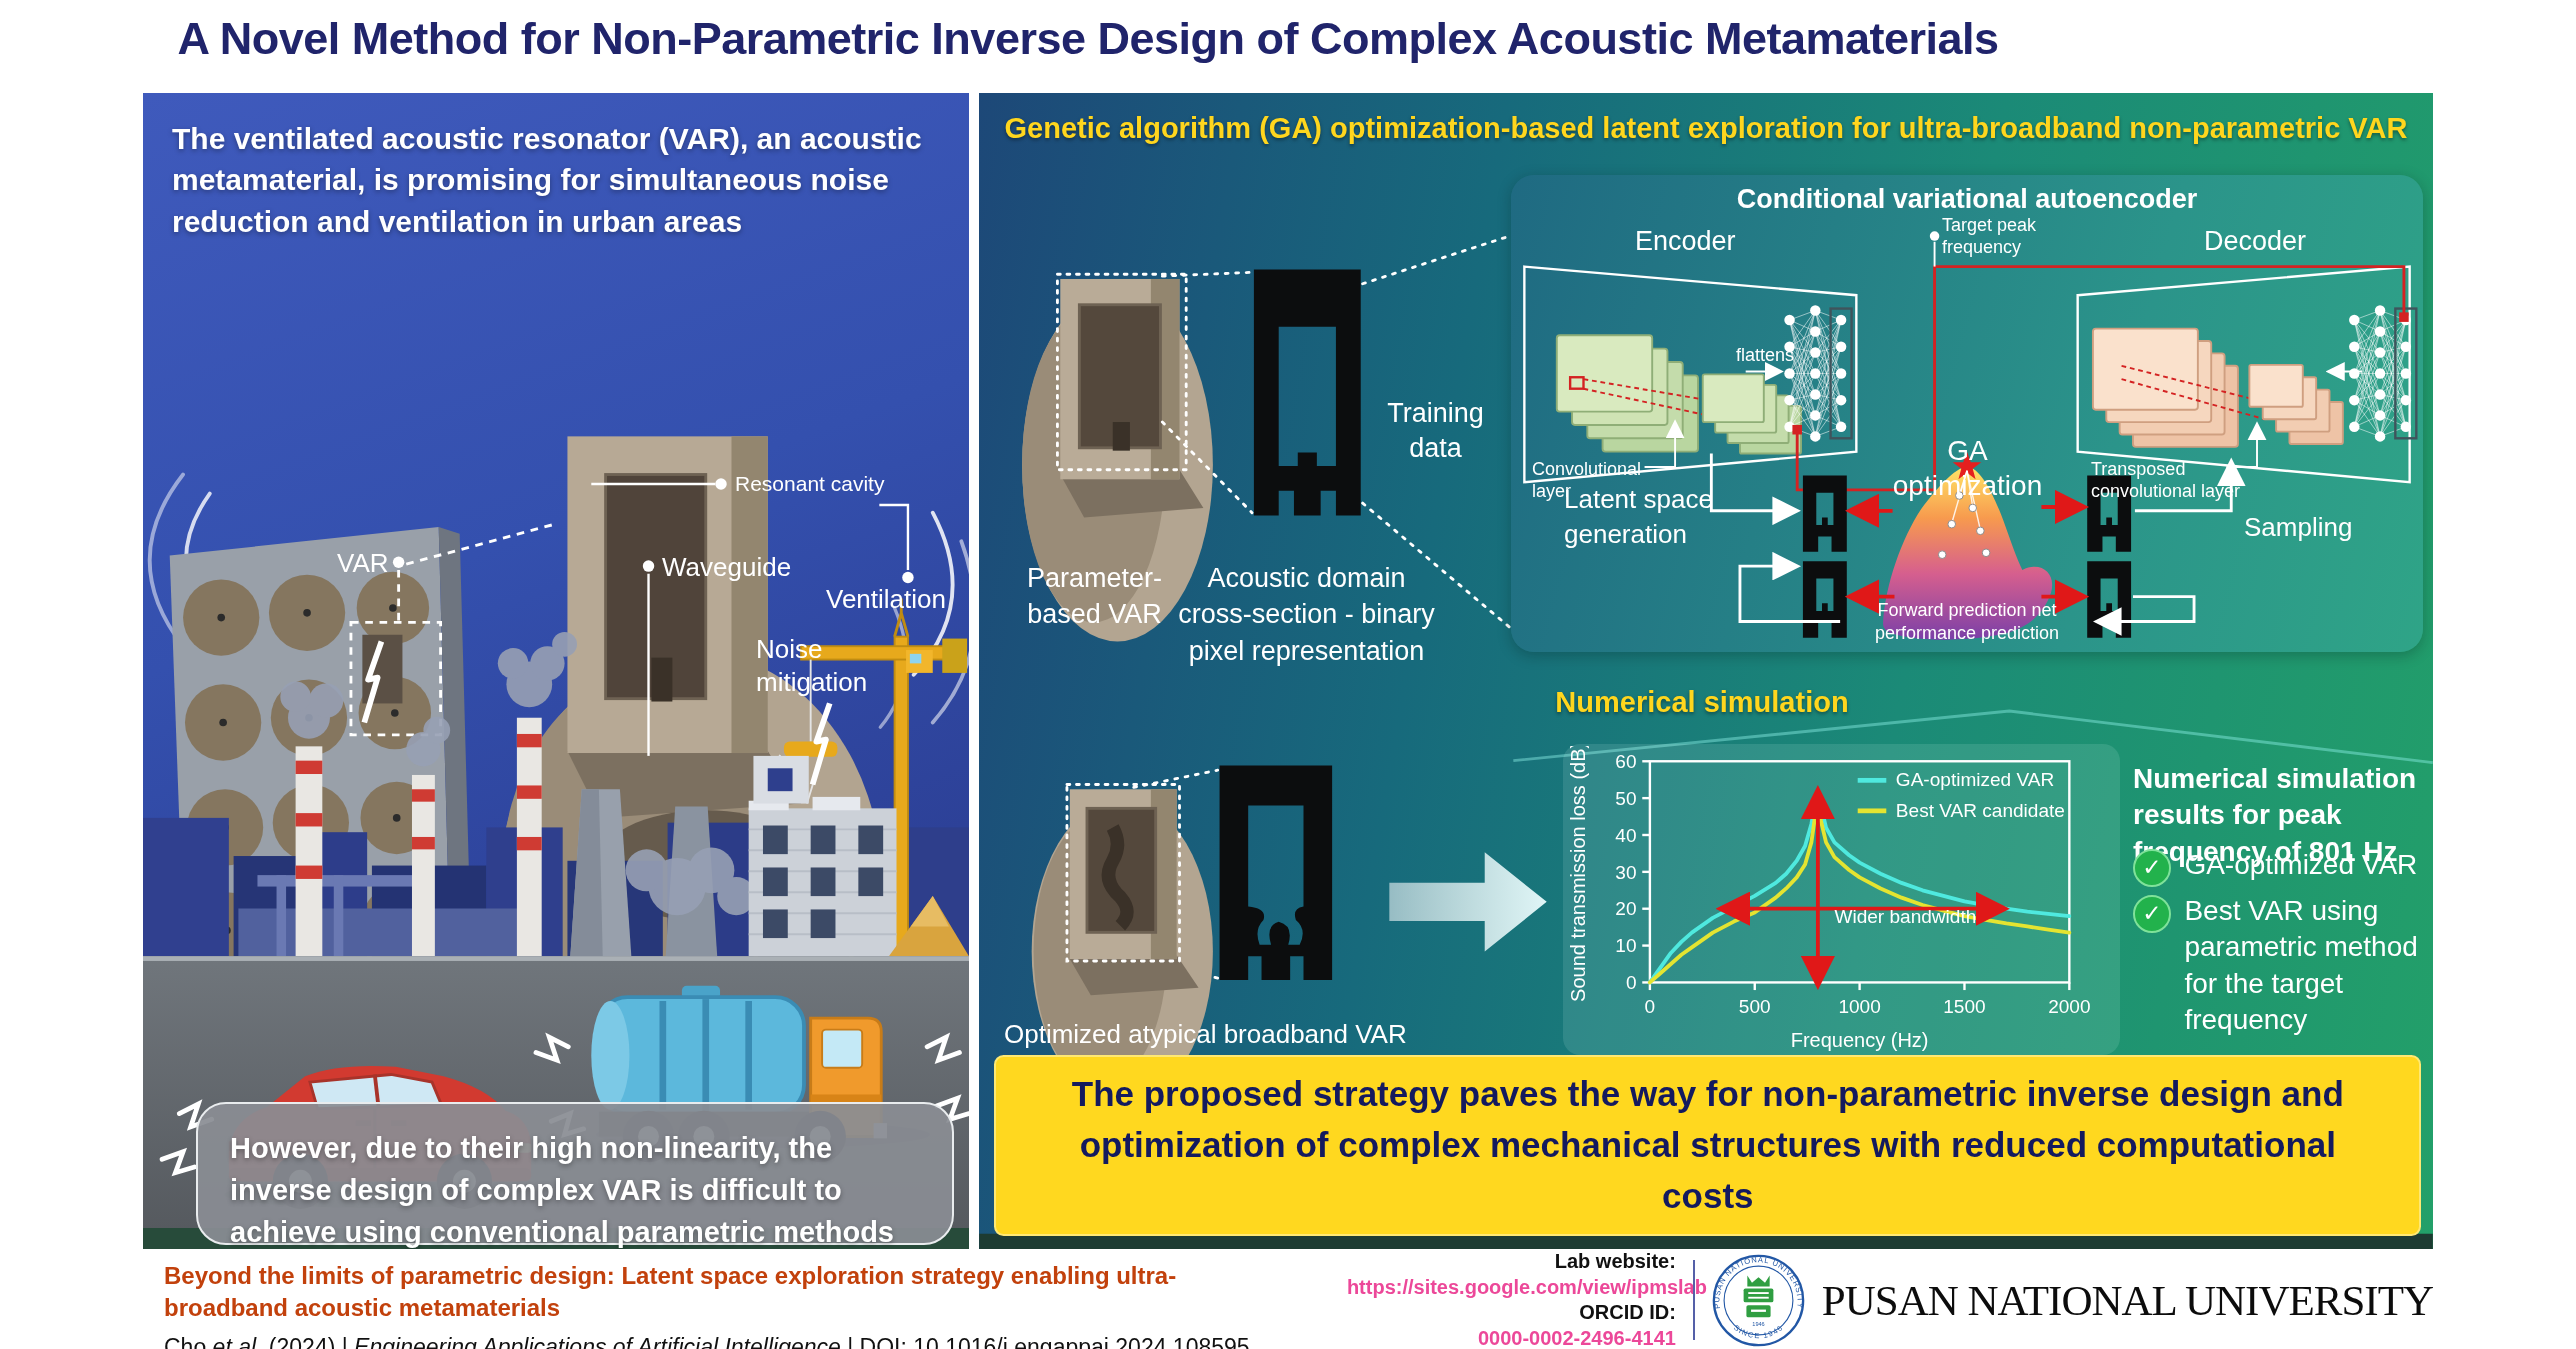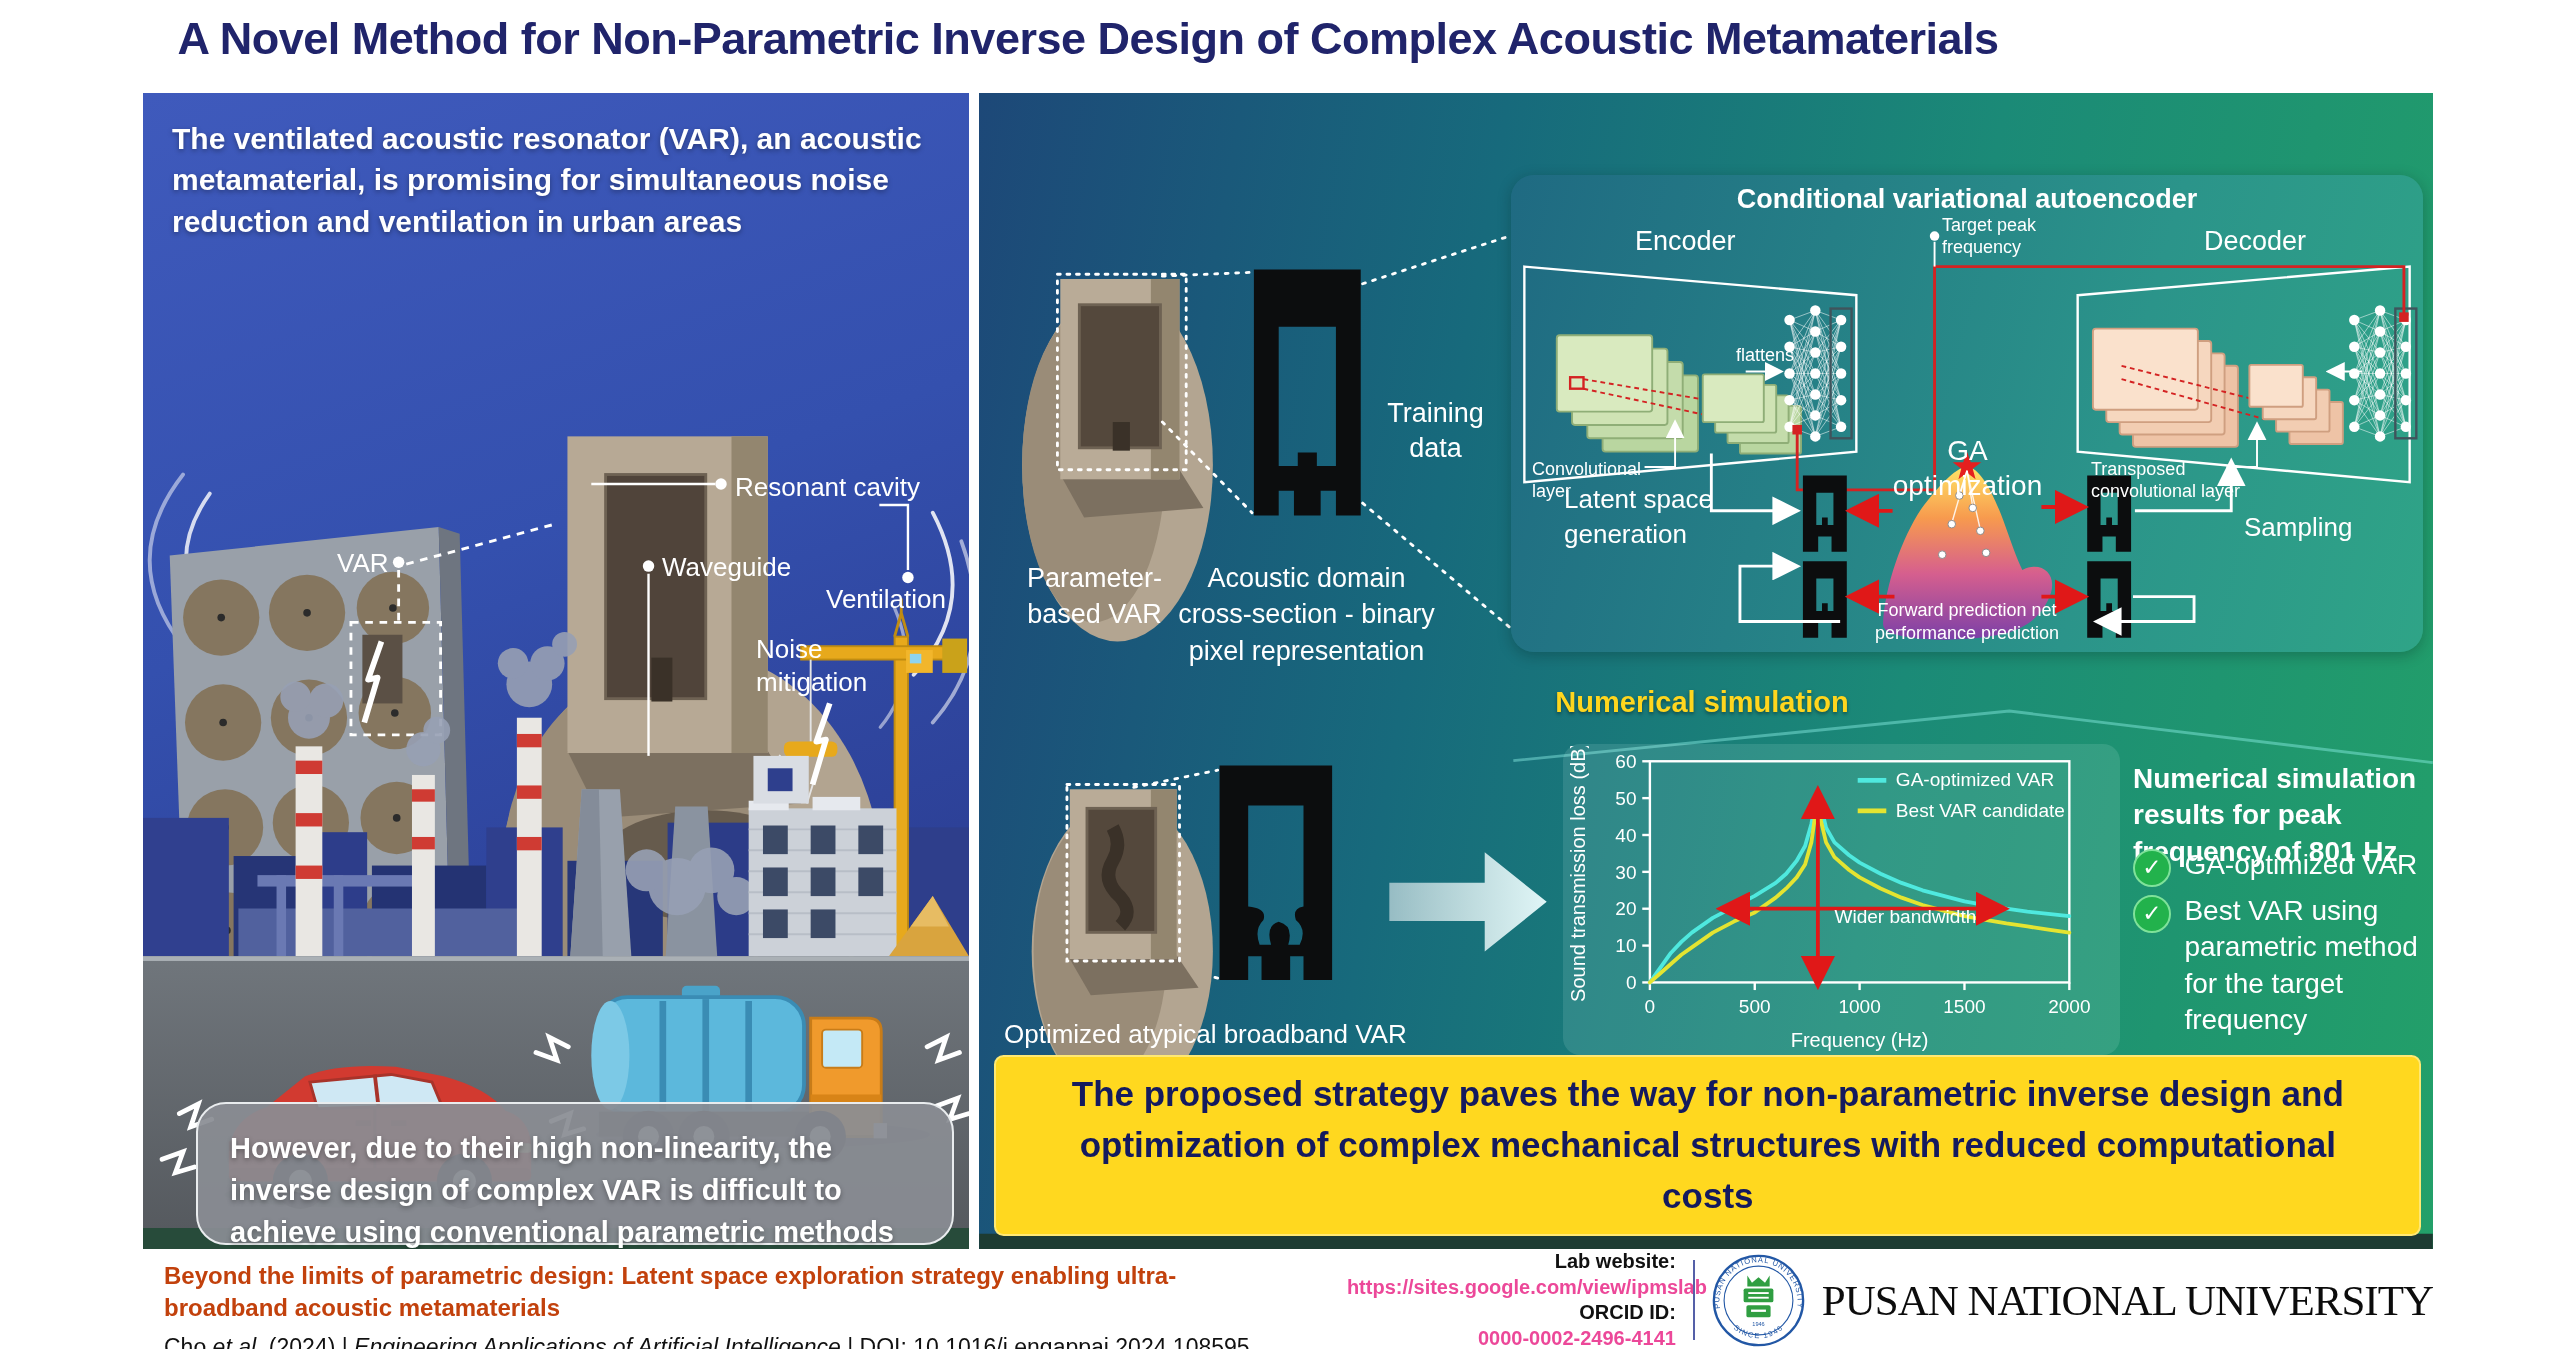--- a/index.html
+++ b/index.html
@@ -281,21 +281,21 @@
       <path d="M822,1000 l20,-10 l-8,24 l22,-8"></path>
       <path d="M832,1062 l22,-8 l-8,22 l20,-6"></path>
       <path d="M446,1000 l-20,-10 l8,24 l-22,-8"></path>
     </g>
 
     <rect x="0" y="1190" width="866" height="22" fill="#274b3a"></rect>
   </svg>
 
   <div class="abs lbl b sh" style="left:29px;top:25px;width:775px;font-size:30px;line-height:1.38;">The ventilated acoustic resonator (VAR), an acoustic metamaterial, is promising for simultaneous noise reduction and ventilation in urban areas</div>
   <div class="abs lbl" style="left:194px;top:454px;font-size:26px;">VAR</div>
-  <div class="abs lbl" style="left:592px;top:378px;font-size:26px;">Resonant cavity</div>
+  <div class="abs lbl" style="left:592px;top:378px;font-size:21px;">Resonant cavity</div>
   <div class="abs lbl" style="left:519px;top:458px;font-size:26px;">Waveguide</div>
   <div class="abs lbl" style="left:683px;top:490px;font-size:26px;">Ventilation</div>
   <div class="abs lbl" style="left:613px;top:540px;width:162px;font-size:26px;">Noise mitigation</div>
   <div id="gray-box" class="abs" style="left:53px;top:1009px;width:758px;height:143px;">
     <div class="lbl b sh" style="font-size:29px;line-height:1.45;">However, due to their high non-linearity, the inverse design of complex VAR is difficult to achieve using conventional parametric methods</div>
   </div>
 </div>
 
 <div id="right-panel" class="abs">
   <svg class="abs" style="left:0;top:0" width="1454" height="1156" viewBox="0 0 1524 1212">
@@ -346,20 +346,23 @@
     <g transform="translate(252,705)">
       <path fill-rule="evenodd" fill="#0c0d0e" d="M0,0 H118 V225 H88 V200 H74 V225 H44 V200 H30 V225 H0 Z
            M30,42 H88 V148 Q76,150 80,162 Q92,172 84,188 H72 Q78,168 62,164 Q48,168 54,188 H42 Q36,172 46,162 Q50,150 30,148 Z"></path>
     </g>
 
     <polygon points="430,828 530,828 530,796 595,848 530,900 530,868 430,868" fill="url(#arrGrad)"></polygon>
 
     <rect x="0" y="1196" width="1524" height="16" fill="#1d3b32"></rect>
   </svg>
 
+  <div class="abs ctr" style="left:9.5px;top:19px;width:1435px;font-size:28px;">
+    <span class="yellow-head">Genetic algorithm (GA) optimization-based latent exploration for ultra-broadband non-parametric VAR</span>
+  </div>
 
   <div id="cvae-panel" class="abs">
     <svg class="abs" style="left:0;top:0" width="912" height="477" viewBox="0 0 956 500">
       <defs>
         <marker id="aw" markerWidth="10" markerHeight="10" refX="8" refY="5" orient="auto-start-reverse">
           <path d="M0,0 L10,5 L0,10 Z" fill="#fff"></path>
         </marker>
         <marker id="ar" markerWidth="9" markerHeight="9" refX="7" refY="4.5" orient="auto-start-reverse">
           <path d="M0,0 L9,4.5 L0,9 Z" fill="#e01818"></path>
         </marker>

